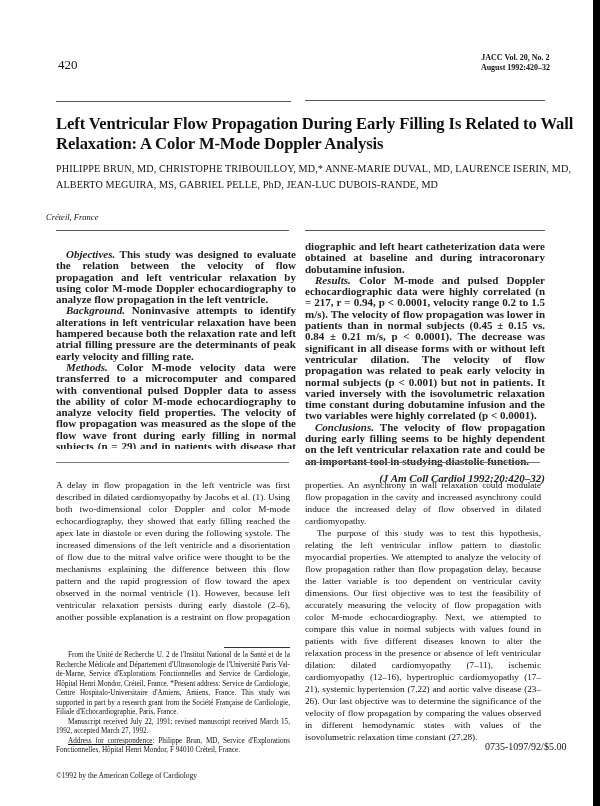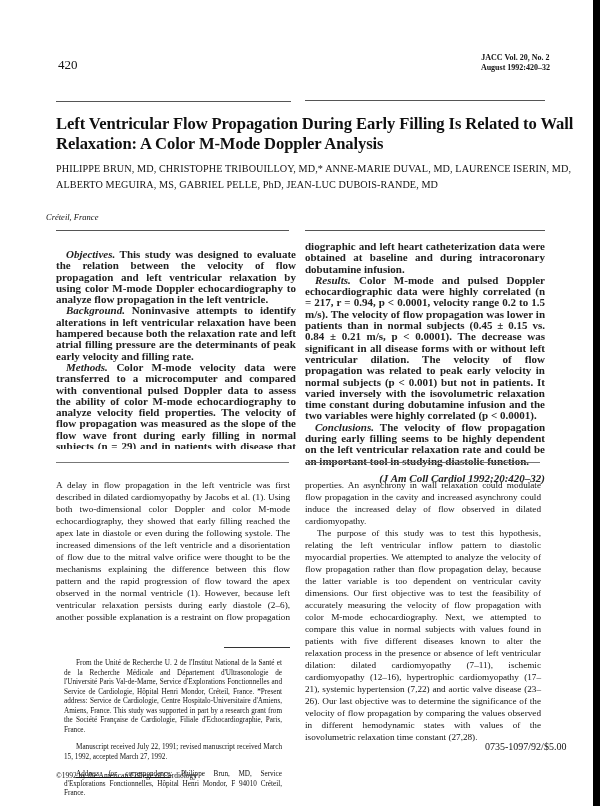--- a/index.html
+++ b/index.html
@@ -12,21 +12,21 @@
   .title { position:absolute; left:56px; top:114px; width:520px; font-size:16.6px; font-weight:bold; line-height:20px; letter-spacing:-0.1px; }
   .authors { position:absolute; left:56px; top:161px; width:520px; font-size:10.2px; line-height:15.5px; letter-spacing:0.1px; }
   .loc { position:absolute; left:46px; top:212px; font-size:8.5px; font-style:italic; }
   .abs { position:absolute; font-size:11px; line-height:11.3px; text-align:justify; font-weight:bold; color:#222; }
   .abs p { margin:0; text-indent:10px; }
   .abs i { font-weight:bold; }
   .body { position:absolute; font-size:9.2px; line-height:12px; text-align:justify; }
   .body p { margin:0; text-indent:12px; }
   .body p.first { text-indent:0; }
   .fn { position:absolute; left:56px; top:651px; width:234px; font-size:7.2px; line-height:9.5px; text-align:justify; }
-  .fn p { margin:8px; text-indent:12px; }
+  .fn p { margin:0; text-indent:12px; }
   .fn u { text-decoration:underline; }
   .cite { text-align:right; font-style:italic; margin-top:6px !important; text-indent:0 !important; }
   .copy { position:absolute; left:56px; top:771px; font-size:7.5px; }
   .issn { position:absolute; left:485px; top:741px; font-size:10px; }
 </style>
 </head>
 <body>
 
 <div class="edge"></div>
 

